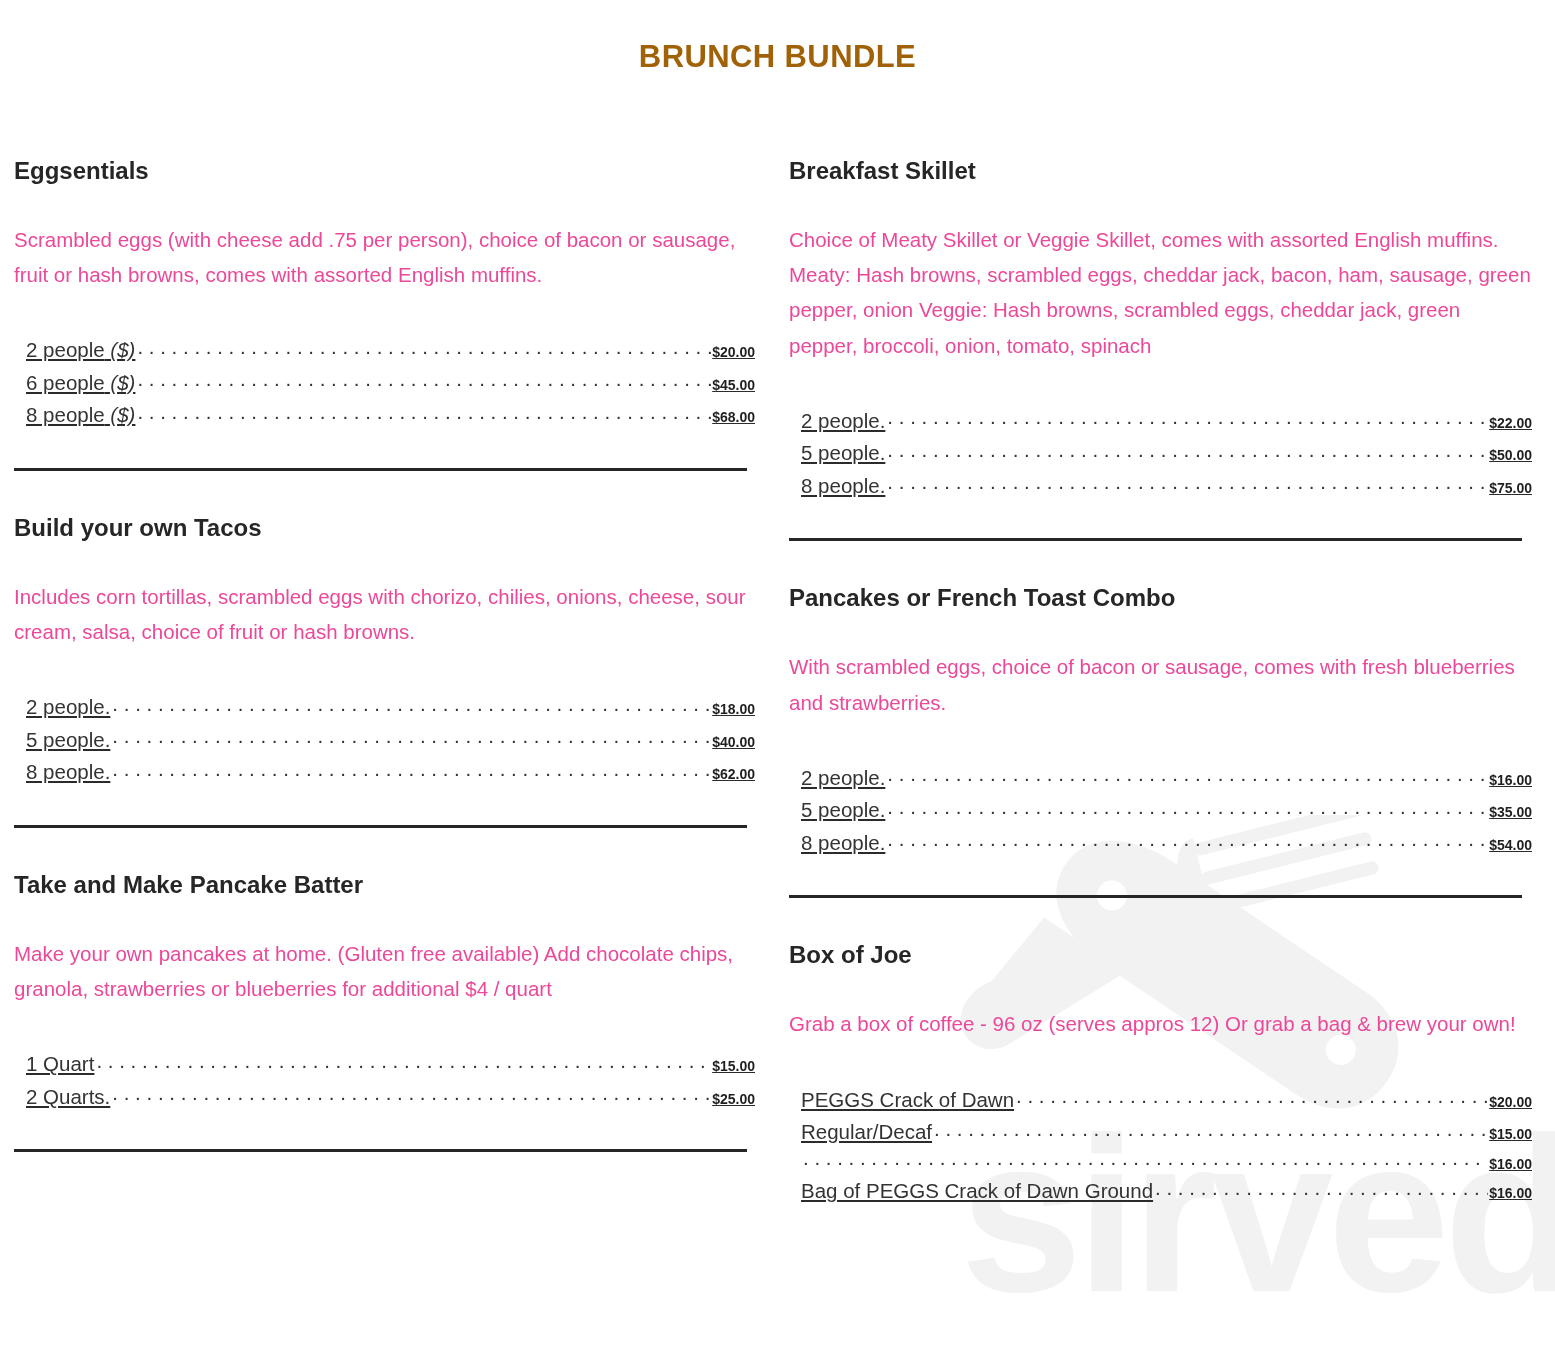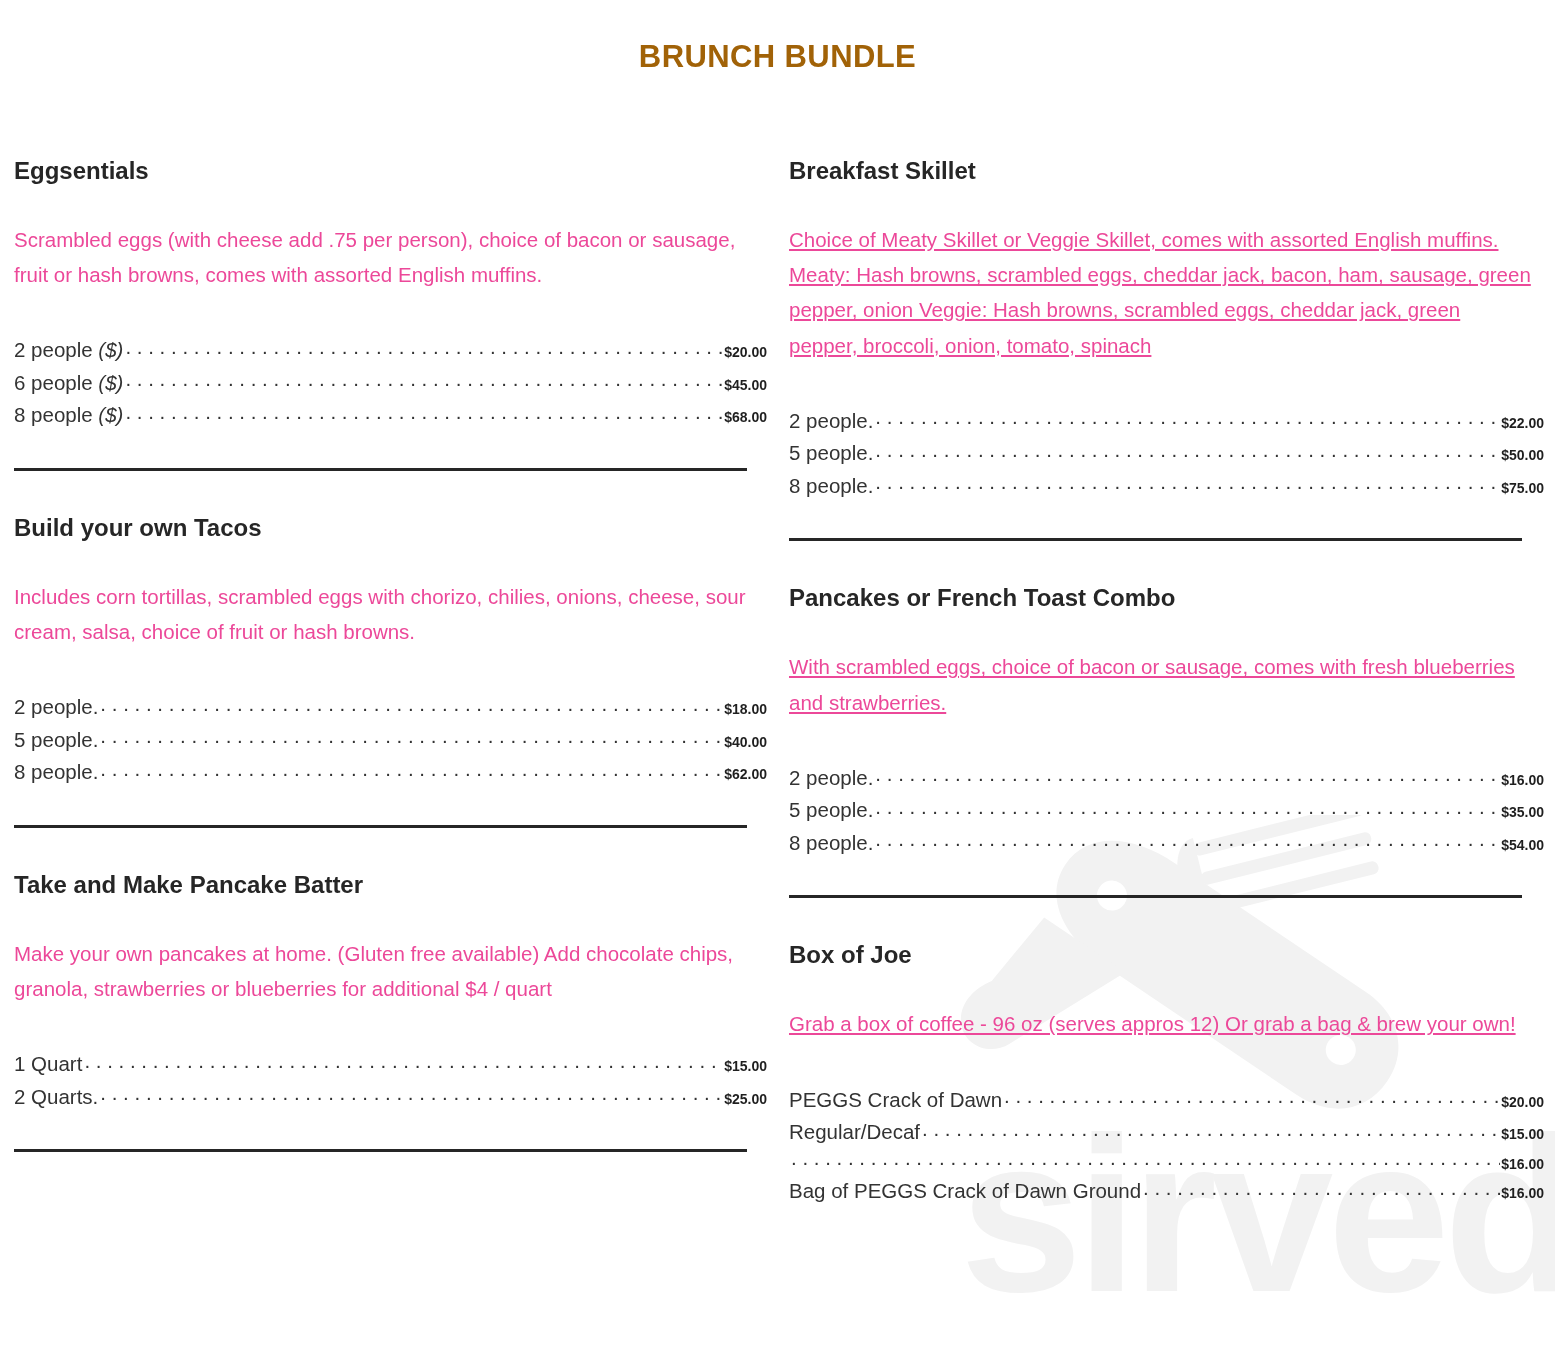--- a/index.html
+++ b/index.html
@@ -84,24 +84,24 @@
     margin: 0 0 38px 0;
     line-height: 1.1;
   }
   .section-desc {
     font-size: 20.5px;
     line-height: 1.72;
     color: #ec4899;
     margin: 0 0 42px 0;
     max-width: 735px;
   }
-  .col-right .section-desc { max-width: 742px; text-decoration: underline; }
-
-  
-  .price-list { margin: 0; }
+  .col-right .section-desc { max-width: 742px; }
+
+  
+  .price-list { margin: 12px; text-decoration: underline; }
   .price-row {
     display: flex;
     align-items: baseline;
     font-size: 20.5px;
     line-height: 1.58;
     color: #333333;
     white-space: nowrap;
   }
   .price-row .pr-label { flex: 0 0 auto; }
   .price-row .pr-label .paren {

